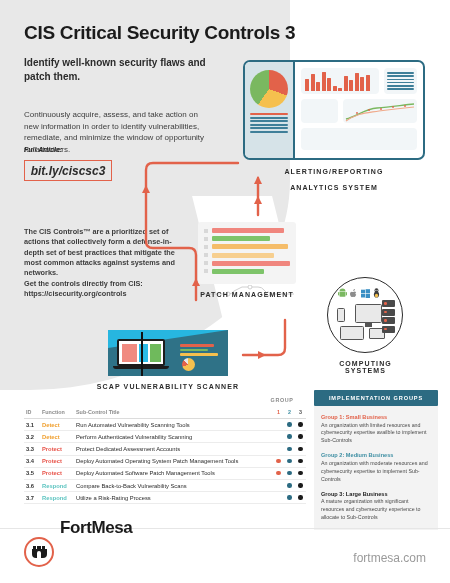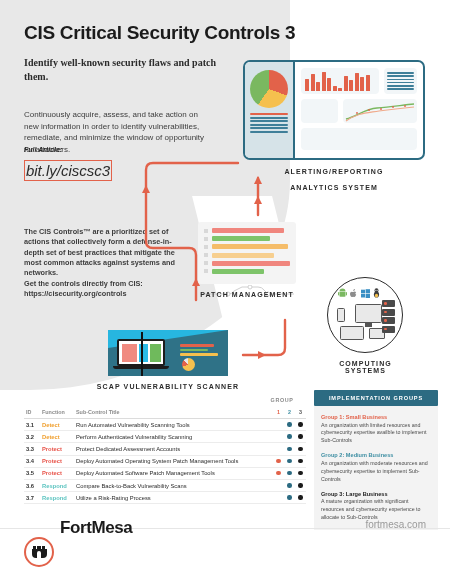--- a/index.html
+++ b/index.html
@@ -42,40 +42,39 @@
   .title {
     position: absolute; left: 24px; top: 22px;
     font-size: 19px; font-weight: bold; color: #1b1b1b;
     letter-spacing: -0.3px;
   }
   .subtitle {
     position: absolute; left: 24px; top: 56px;
     width: 200px;
     font-size: 10px; font-weight: bold; color: #2b2b2b;
     line-height: 1.35;
-    font-family: Liberation Serif, serif;
   }
   .body-copy {
     position: absolute; left: 24px; top: 88px;
     width: 190px;
     font-size: 8px; color: #3d3d3d; line-height: 1.45; margin-top: 21px;
   }
   .full-article-label {
     position: absolute; left: 24px; top: 146px;
     font-size: 7px; font-weight: bold; font-style: italic; color: #2b2b2b;
   }
   .url-box {
     position: absolute; left: 24px; top: 160px;
     width: 88px; height: 21px;
     border: 1.6px solid #e2624a;
     display: flex; align-items: center; justify-content: center;
     background: transparent;
   }
   .url-box span {
-    font-size: 15px; font-style: italic; font-weight: normal; color: #2b2b2b; text-align: center;
+    font-size: 12px; font-style: italic; font-weight: bold; color: #2b2b2b; text-align: center;
   }
   .mid-copy {
     position: absolute; left: 24px; top: 227px;
     width: 165px;
     font-size: 7.3px; color: #3d3d3d; line-height: 1.42; font-weight: bold;
   }
   .mid-copy p + p { }
 
   
   .dash {
@@ -254,22 +253,22 @@
   }
   .logo-text {
     position:absolute; left:60px; top:518px;
     font-size:17px; font-weight:bold; color:#1b1b1b; letter-spacing:-0.4px;
   }
   .tagline {
     position:absolute; left:162px; top:545px;
     font-size:7.4px; font-style:italic; color:#4a4a4a; line-height:1.45;
   }
   .site {
-    position:absolute; right:24px; top:519px;
-    font-size:10px; color:#9a9a9a;
+    position:absolute; right:24px; top:551px;
+    font-size:12px; color:#9a9a9a;
   }
 </style>
 </head>
 <body>
 
 <div id="page">
 
   <div class="blob"></div>
   <div class="blob2"></div>
   <div class="blob-white-notch"></div>

